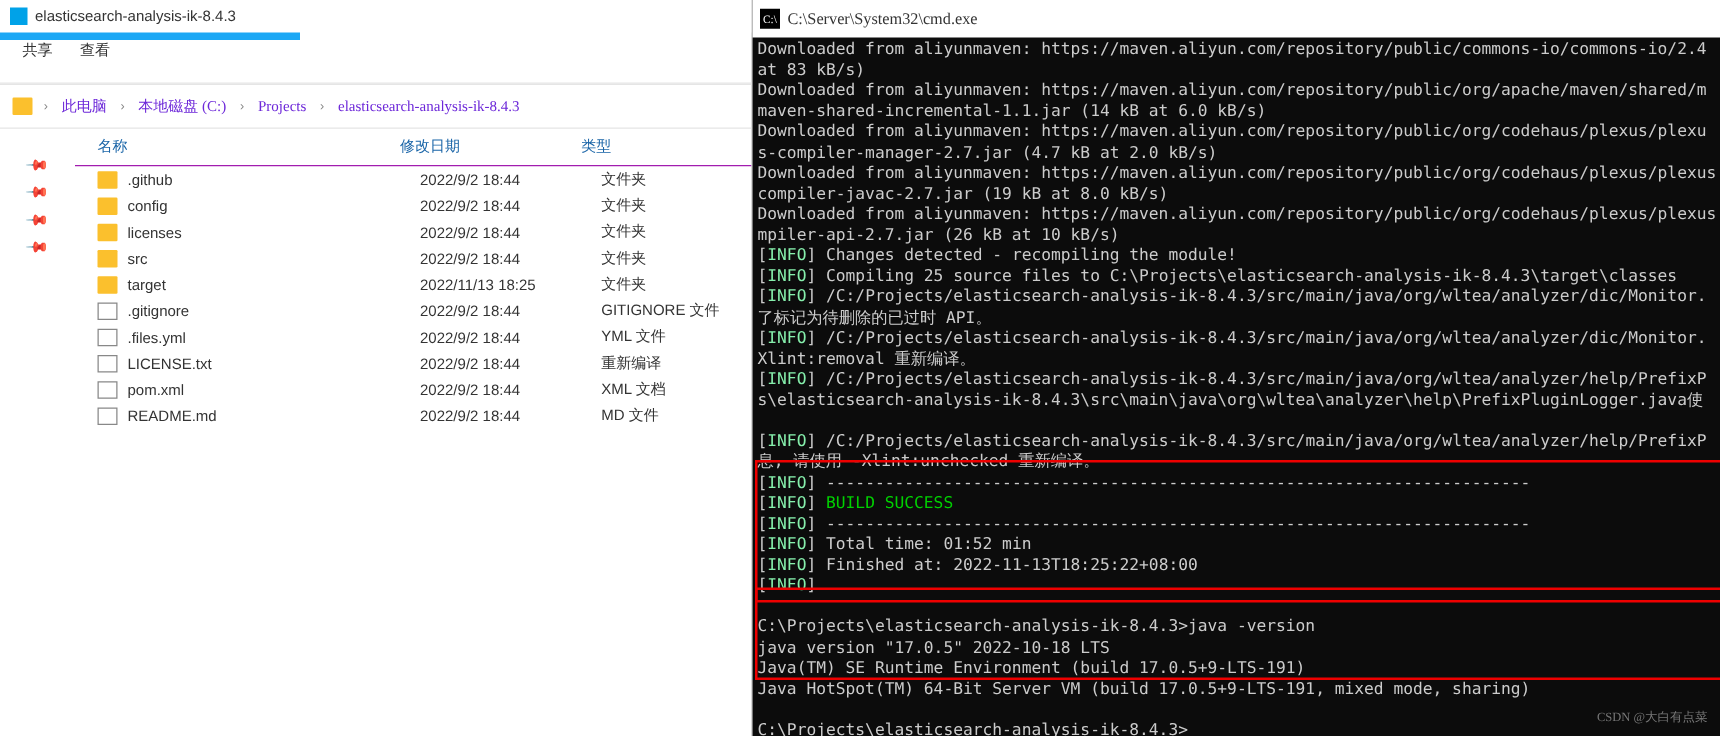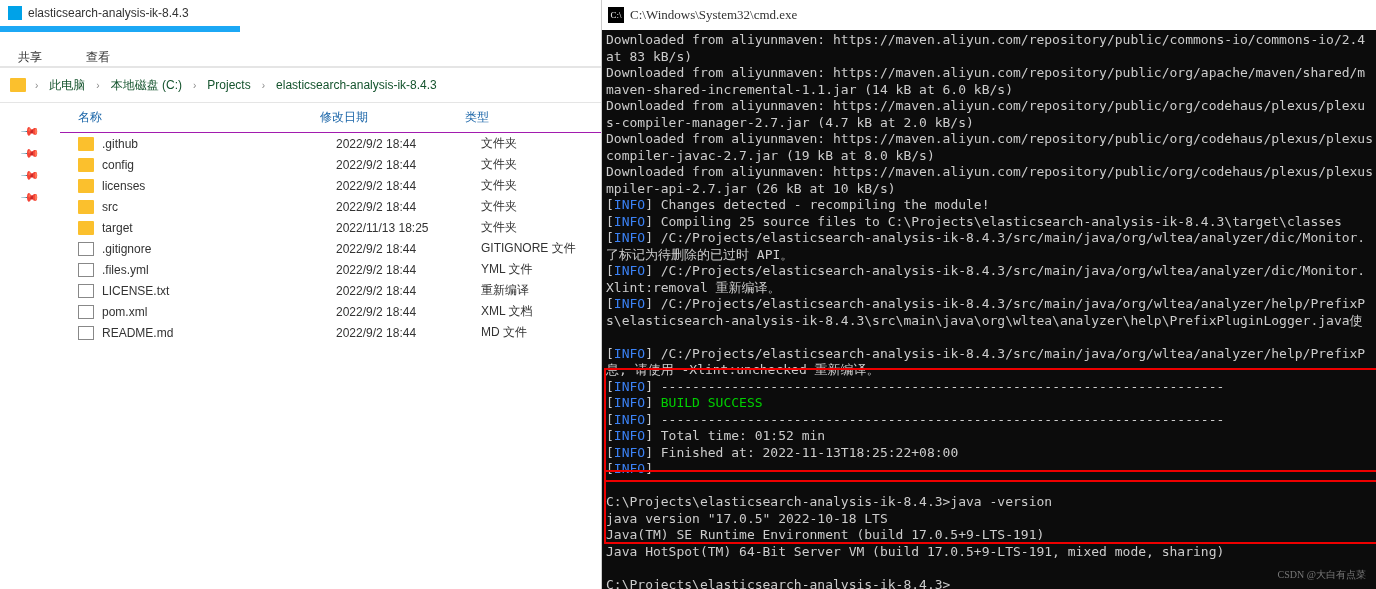--- a/index.html
+++ b/index.html
@@ -5,26 +5,26 @@
 * { margin: 0; padding: 0; box-sizing: border-box; }
 body { font-family: "Segoe UI", "Microsoft YaHei", sans-serif; font-size: 12px; background: #fff; overflow: hidden; }
 .container { display: flex; width: 1376px; height: 589px; }
 
 
 .explorer { width: 602px; height: 100%; background: #fff; display: flex; flex-direction: column; border-right: 1px solid #ccc; }
 .title-bar { height: 26px; background: #fff; display: flex; align-items: center; padding-left: 8px; }
 .title-bar .icon-sq { width: 14px; height: 14px; background: #00a2e8; margin-right: 6px; }
 .title-bar .txt { color: #333; }
 .active-line { height: 6px; background: #1ca8f5; width: 240px; }
-.toolbar-row { height: 34px; display: flex; align-items: flex-end; padding-left: 18px; gap: 44px; color: #333; }
+.toolbar-row { height: 34px; display: flex; align-items: flex-start; padding-left: 18px; gap: 22px; color: #333; }
 .toolbar-row span { cursor: default; }
 .divider { height: 1px; background: #e5e5e5; }
 .address { height: 36px; display: flex; align-items: center; padding-left: 10px; gap: 6px; border-top: 1px solid #e5e5e5; border-bottom: 1px solid #e5e5e5; }
 .folder-up { width: 16px; height: 14px; background: #fbc02d; border-radius: 1px; }
-.crumb { color: #14532d; padding: 0 2px; cursor: default; }
+.crumb { color: #6d28d9; padding: 0 2px; cursor: default; font-family: Liberation Serif, serif; }
 .crumb-sep { color: #888; font-size: 10px; padding: 0 3px; }
 .content-area { flex: 1; display: flex; }
 .quick { width: 60px; padding-top: 22px; }
 .pin { color: #888; font-size: 12px; text-align: center; margin-bottom: 8px; transform: rotate(45deg); }
 .file-panel { flex: 1; }
 .file-header { display: flex; height: 30px; align-items: center; border-bottom: 1px solid #a21caf; color: #1a65a8; }
 .file-header .col-name { width: 260px; padding-left: 18px; cursor: default; }
 .file-header .col-date { width: 145px; cursor: default; }
 .file-header .col-type { flex: 1; cursor: default; }
 .file-row { display: flex; height: 21px; align-items: center; padding-left: 18px; }
@@ -34,21 +34,21 @@
 .fi-name { width: 234px; color: #333; }
 .fi-date { width: 145px; color: #333; }
 .fi-type { flex: 1; color: #333; }
 
 
 .cmd { flex: 1; background: #0c0c0c; color: #ccc; font-family: "NSimSun", "SimSun", Consolas, monospace; font-size: 13px; line-height: 16.5px; display: flex; flex-direction: column; position: relative; }
 .cmd-title { height: 30px; background: #fff; color: #333; display: flex; align-items: center; padding-left: 6px; font-family: "Segoe UI"; }
 .cmd-title-ico { width: 16px; height: 16px; background: #000; color: #fff; font-size: 9px; display: flex; align-items: center; justify-content: center; margin-right: 6px; }
 .cmd-body { flex: 1; padding: 2px 0 0 4px; overflow: hidden; position: relative; }
 .line { white-space: nowrap; }
-.info { color: #3b82f6; }
+.info { color: #86efac; }
 .brk { color: #ccc; }
 .success { color: #00d000; }
 .box-red1 { position: absolute; border: 2px solid #e00; left: 2px; top: 338px; width: 1000px; height: 114px; pointer-events: none; }
 .box-red2 { position: absolute; border: 2px solid #e00; left: 2px; top: 440px; width: 1244px; height: 74px; pointer-events: none; }
 .watermark { position: absolute; right: 10px; bottom: 6px; color: #777; font-size: 10px; font-family: "Microsoft YaHei"; }
 </style>
 </head>
 <body>
 
 <div class="container">
@@ -150,21 +150,21 @@
               <div class="fi-type">MD 文件</div>
             </div>
           </div>
       </div>
     </div>
   </div>
 
   <div class="cmd">
     <div class="cmd-title">
       <div class="cmd-title-ico">C:\</div>
-      <span>C:\Windows\System32\cmd.exe</span>
+      <span>C:\Server\System32\cmd.exe</span>
     </div>
     <div class="cmd-body" id="cmd-body">
       <div class="box-red1"></div>
       <div class="box-red2"></div>
     <div class="line"><span>Downloaded from aliyunmaven: https://maven.aliyun.com/repository/public/commons-io/commons-io/2.4</span></div>
         <div class="line"><span>at 83 kB/s)</span></div>
         <div class="line"><span>Downloaded from aliyunmaven: https://maven.aliyun.com/repository/public/org/apache/maven/shared/m</span></div>
         <div class="line"><span>maven-shared-incremental-1.1.jar (14 kB at 6.0 kB/s)</span></div>
         <div class="line"><span>Downloaded from aliyunmaven: https://maven.aliyun.com/repository/public/org/codehaus/plexus/plexu</span></div>
         <div class="line"><span>s-compiler-manager-2.7.jar (4.7 kB at 2.0 kB/s)</span></div>

